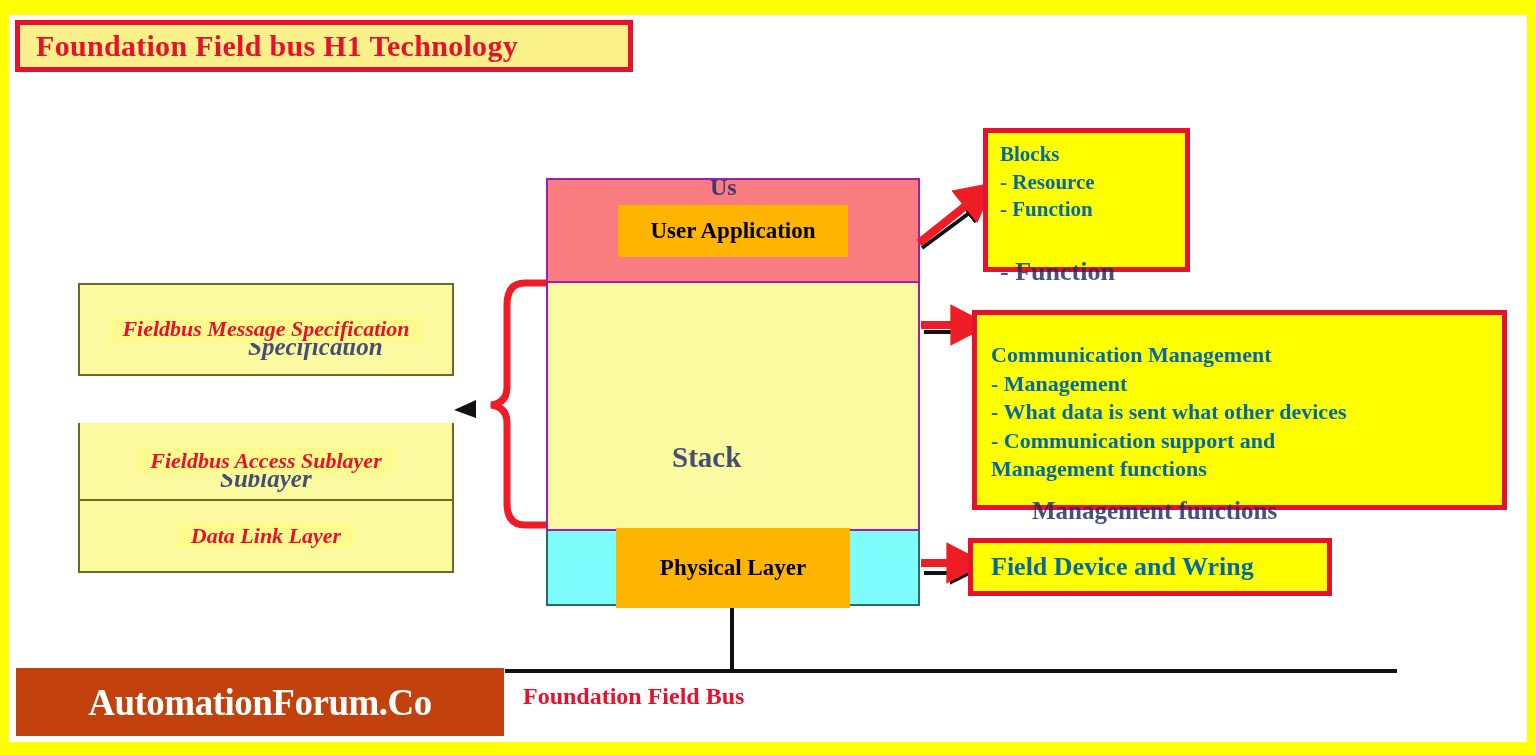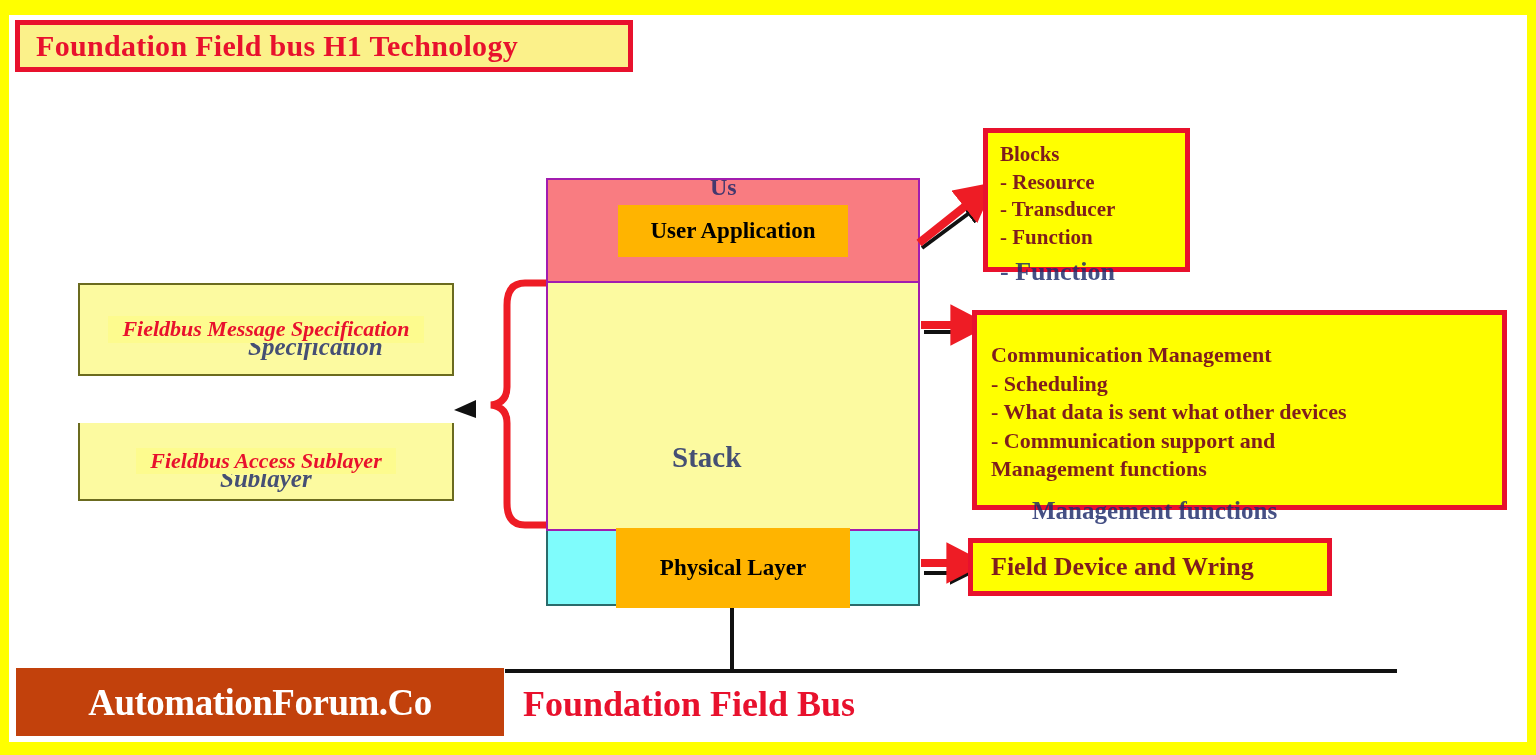--- a/index.html
+++ b/index.html
@@ -134,21 +134,21 @@
     position: relative;
     z-index: 3;
   }
 
   
   .note {
     position: absolute;
     background: #ffff00;
     border: 5px solid #e8112d;
     box-sizing: border-box;
-    color: #7f1d1d;
+    color: #0369a1;
     font-weight: bold;
   }
   .note-blocks {
     left: 983px; top: 128px; width: 207px; height: 144px;
     padding: 8px 0 0 12px;
     font-size: 21px; line-height: 1.32;
   }
   .note-comm {
     left: 972px; top: 310px; width: 535px; height: 200px;
     padding: 26px 0 0 14px;
@@ -190,21 +190,21 @@
     font-weight: bold;
     font-size: 37px;
     letter-spacing: -0.5px;
     white-space: nowrap;
   }
   .footer-caption {
     position: absolute;
     left: 523px; top: 683px;
     color: #e8112d;
     font-weight: bold;
-    font-size: 36px;
+    font-size: 24px;
     white-space: nowrap;
   }
 </style>
 </head>
 <body>
 
 <div id="canvas">
 
   <div class="frame-top"></div>
   <div class="frame-bottom"></div>
@@ -220,20 +220,23 @@
     <div class="left-layer l1">
       <span class="ghost" style="left:168px; top:48px; font-size:25px;">Specification</span>
       <span class="hl">Fieldbus Message Specification</span>
     </div>
 
     <div class="left-layer l2">
       <span class="ghost" style="left:140px; top:42px; font-size:25px;">Sublayer</span>
       <span class="hl">Fieldbus Access Sublayer</span>
     </div>
 
+    <div class="left-layer l3">
+      <span class="hl">Data Link Layer</span>
+    </div>
   </div>
 
   <div class="brace">
     <svg width="120" height="260" viewBox="0 0 120 260">
       <path d="M 108 8 L 40 8 Q 22 8 22 30 L 22 112 Q 22 128 6 130 Q 22 132 22 148 L 22 228 Q 22 250 40 250 L 108 250" fill="none" stroke="#ee1c25" stroke-width="7" stroke-linecap="round"></path>
     </svg>
   </div>
 
   <div style="position:absolute; left:452px; top:398px;">
     <svg width="26" height="22" viewBox="0 0 26 22">
@@ -273,28 +276,27 @@
     <line x1="924" y1="332" x2="962" y2="332" stroke="#111111" stroke-width="4" marker-end="url(#blkhead)"></line>
     <line x1="921" y1="325" x2="968" y2="325" stroke="#ee1c25" stroke-width="8" marker-end="url(#redhead)"></line>
 
     <line x1="924" y1="573" x2="960" y2="573" stroke="#111111" stroke-width="4" marker-end="url(#blkhead)"></line>
     <line x1="921" y1="563" x2="964" y2="563" stroke="#ee1c25" stroke-width="8" marker-end="url(#redhead)"></line>
   </svg>
 
   <div class="note note-blocks">
     <div>Blocks</div>
     <div>- Resource</div>
-    <div>- Transducer</div>
     <div>- Function</div>
   </div>
   <span class="ghost" style="left:1000px; top:257px; font-size:26px;">- Function</span>
 
   <div class="note note-comm">
     <div>Communication Management</div>
-    <div>- Scheduling</div>
+    <div>- Management</div>
     <div>- What data  is sent what other devices</div>
     <div>- Communication support and</div>
     <div>Management functions</div>
   </div>
   <span class="ghost" style="left:1032px; top:497px; font-size:25px;">Management functions</span>
 
   <div class="note note-field">
     <span>Field Device and Wring</span>
   </div>
 

